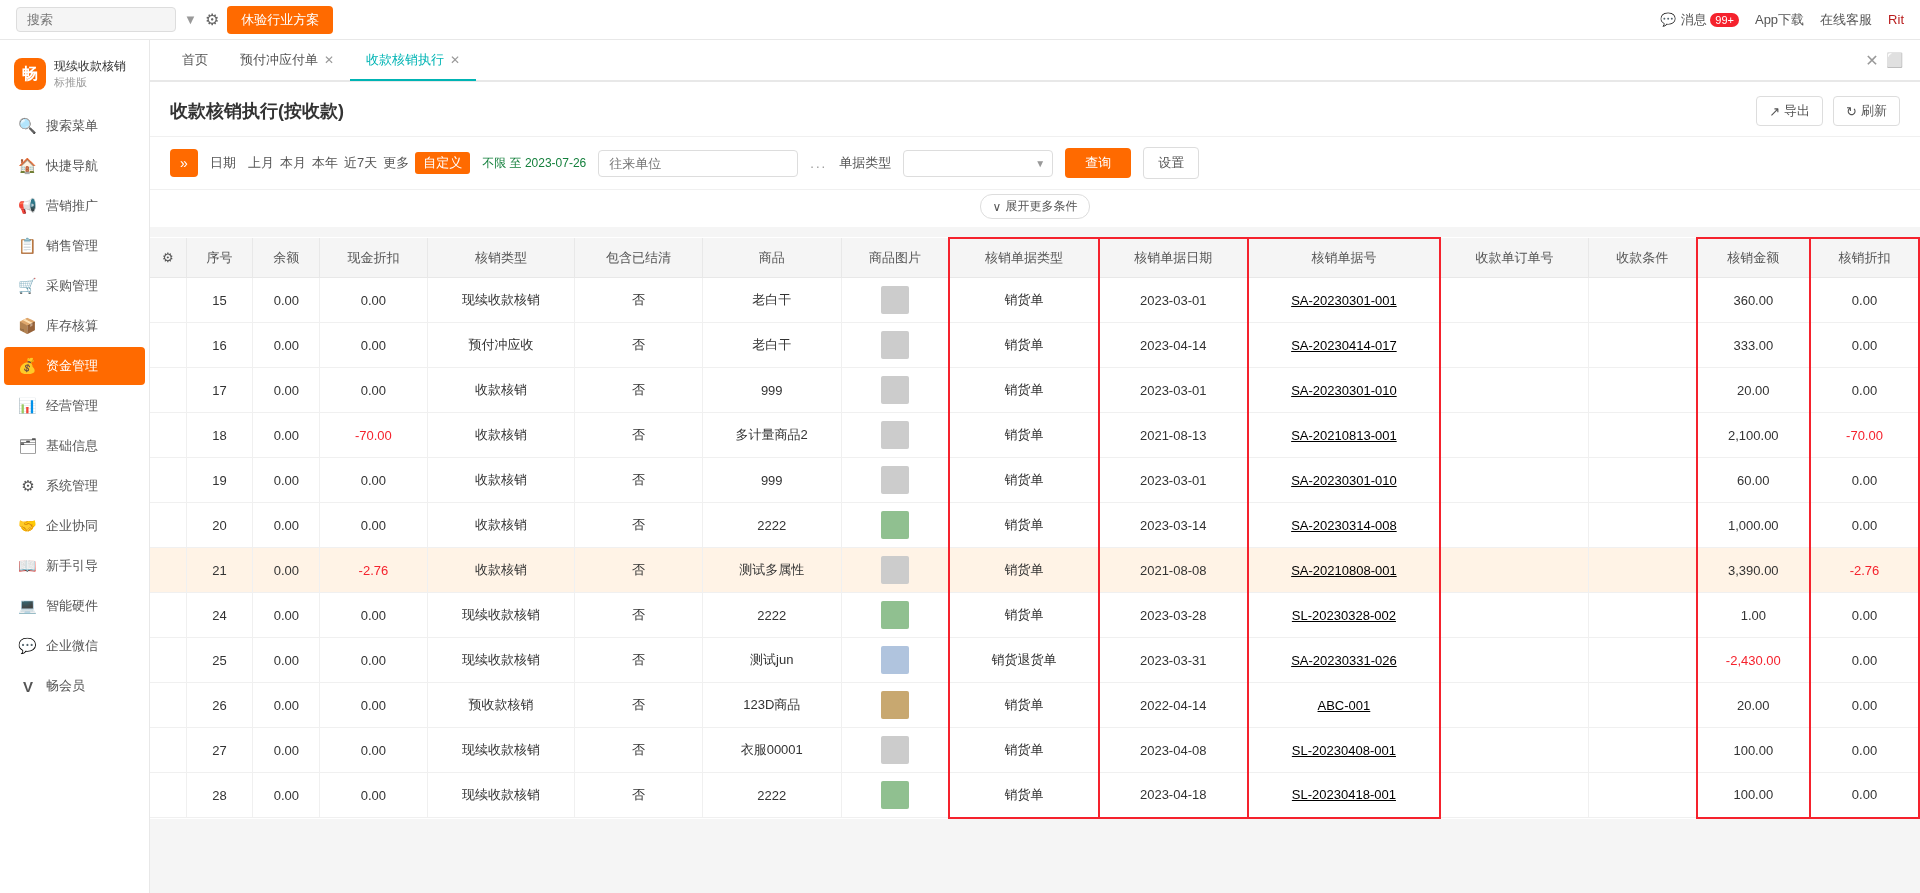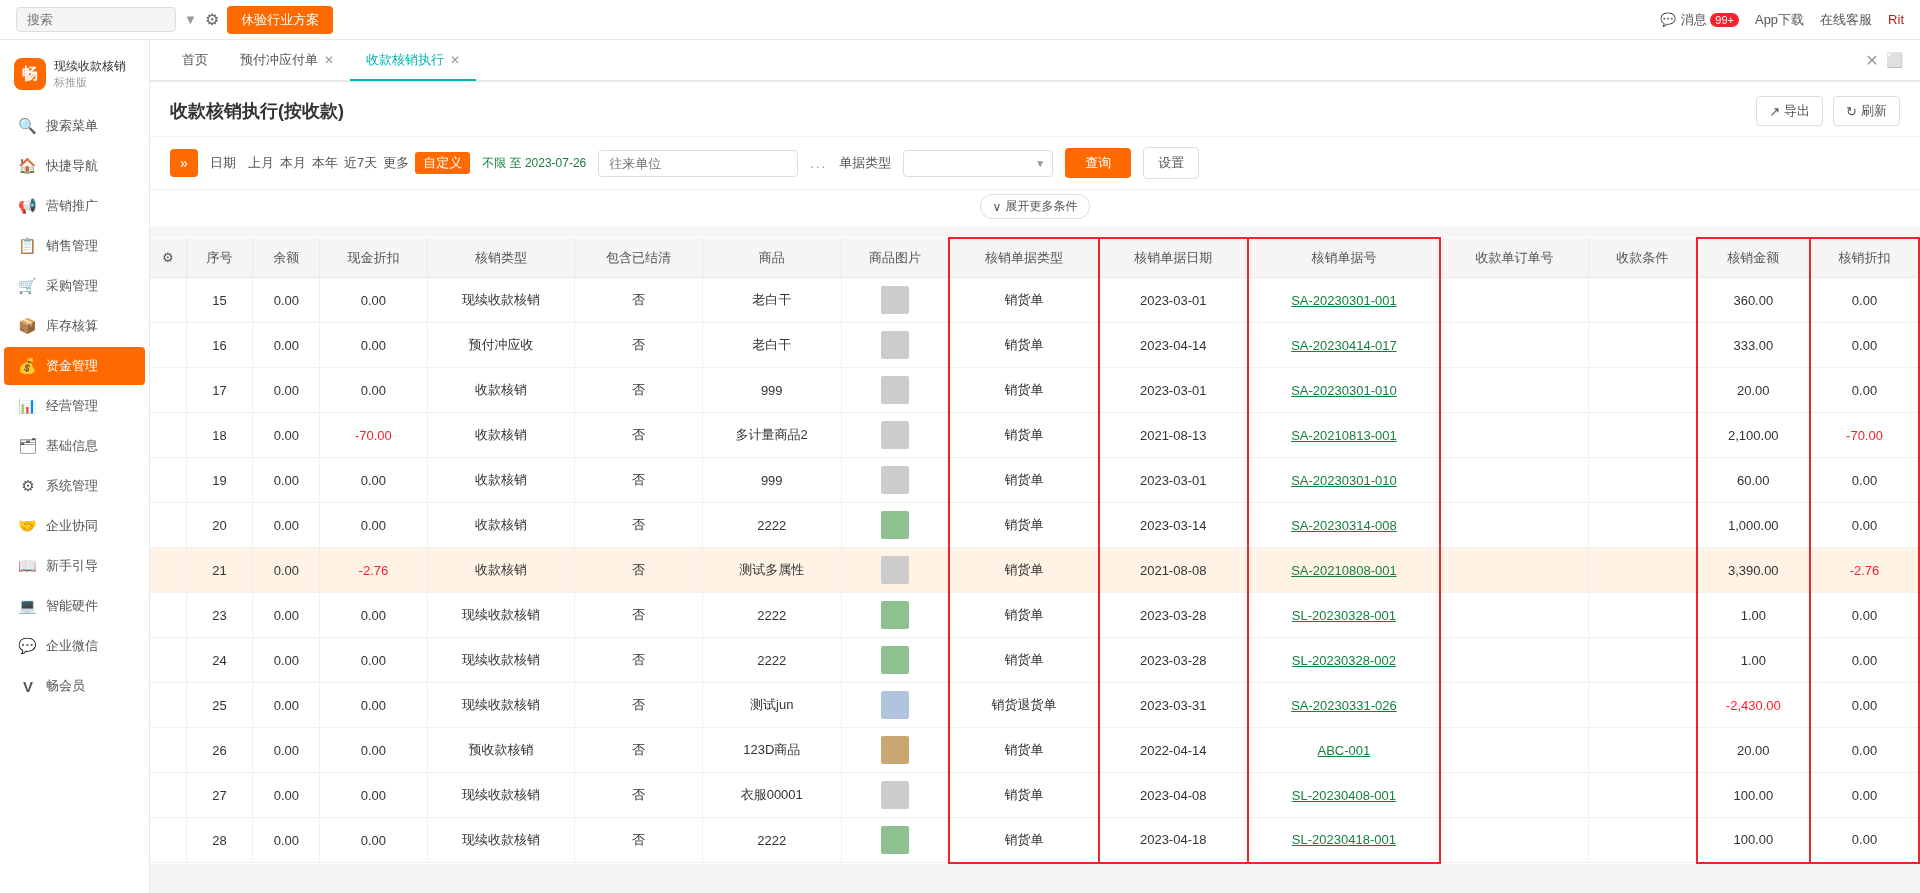--- a/index.html
+++ b/index.html
@@ -237,21 +237,21 @@
       white-space: nowrap;
     }
     td {
       padding: 8px 8px;
       text-align: center;
       border-bottom: 1px solid #f0f0f0;
       border-right: 1px solid #f0f0f0;
       white-space: nowrap;
     }
     tr.highlight-row td { background: #fff3e6; }
-    .link-text { color: #15803d; cursor: pointer; text-decoration: underline; }
+    .link-text { color: #000000; cursor: pointer; text-decoration: underline; }
     .text-red { color: #f5222d; }
 
     
     .img-placeholder {
       width: 28px; height: 28px;
       background: #ddd;
       border-radius: 2px;
       display: inline-block;
       vertical-align: middle;
     }
@@ -557,37 +557,20 @@
     <td style="border-left:2px solid #f5222d; border-right:2px solid #f5222d;">销货单</td>
     <td style="border-right:2px solid #f5222d;">2021-08-08</td>
     <td style="border-right:2px solid #f5222d;"><span class="link-text">SA-20210808-001</span></td>
     <td></td>
     <td></td>
     <td style="border-left:2px solid #f5222d; border-right:2px solid #f5222d;" class="">3,390.00</td>
     <td style="border-right:2px solid #f5222d;" class="text-red">-2.76</td>
   </tr>
               <tr>
     <td></td>
-    <td>23</td>
-    <td>0.00</td>
-    <td class="">0.00</td>
-    <td>现续收款核销</td>
-    <td>否</td>
-    <td>2222</td>
-    <td><span class="img-placeholder" style="background:#90c090;"></span></td>
-    <td style="border-left:2px solid #f5222d; border-right:2px solid #f5222d;">销货单</td>
-    <td style="border-right:2px solid #f5222d;">2023-03-28</td>
-    <td style="border-right:2px solid #f5222d;"><span class="link-text">SL-20230328-001</span></td>
-    <td></td>
-    <td></td>
-    <td style="border-left:2px solid #f5222d; border-right:2px solid #f5222d;" class="">1.00</td>
-    <td style="border-right:2px solid #f5222d;" class="">0.00</td>
-  </tr>
-              <tr>
-    <td></td>
     <td>24</td>
     <td>0.00</td>
     <td class="">0.00</td>
     <td>现续收款核销</td>
     <td>否</td>
     <td>2222</td>
     <td><span class="img-placeholder" style="background:#90c090;"></span></td>
     <td style="border-left:2px solid #f5222d; border-right:2px solid #f5222d;">销货单</td>
     <td style="border-right:2px solid #f5222d;">2023-03-28</td>
     <td style="border-right:2px solid #f5222d;"><span class="link-text">SL-20230328-002</span></td>

